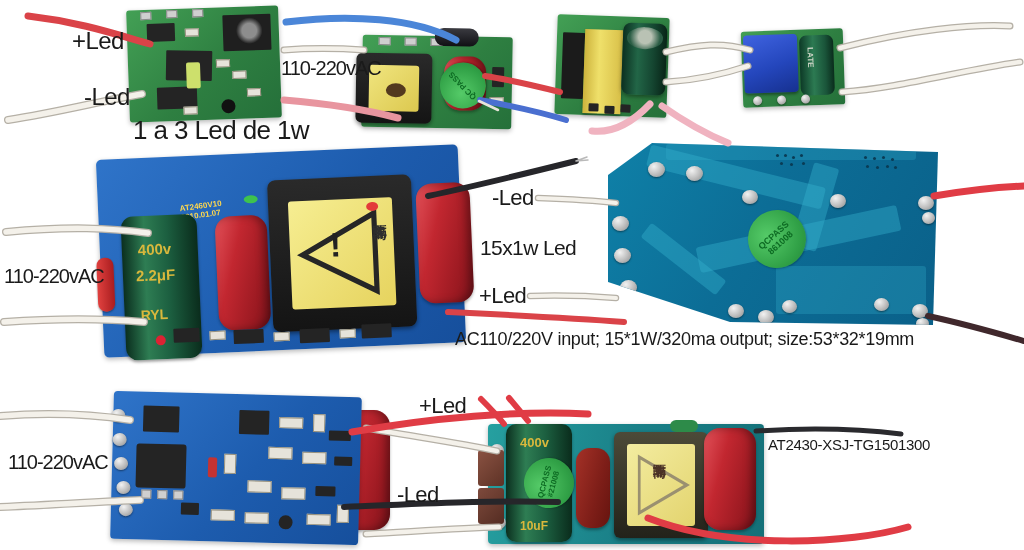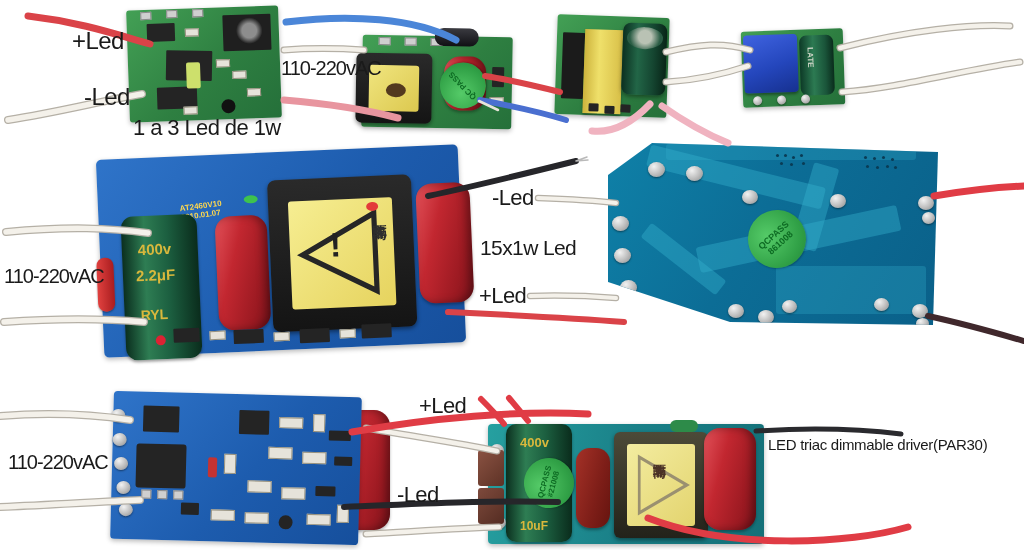--- a/index.html
+++ b/index.html
@@ -312,31 +312,32 @@
       <path class="wire" stroke="#b9b9b9" stroke-width="1.5" d="M 576,161 l 11,-4 M 576,161 l 12,-1"></path>
       <path class="wire" stroke="#26262a" stroke-width="6" d="M 344,507 C 420,504 490,500 558,502"></path>
       <path class="wire" stroke="#2a2a2e" stroke-width="5" d="M 756,431 C 805,428 860,429 901,434"></path>
       <path class="wire" stroke="#40282c" stroke-width="6" d="M 928,316 C 965,324 1000,334 1024,341"></path>
     </g>
   </svg>
 
   <div class="lbl" style="left:72px;top:29px;font-size:24px;">+Led</div>
   <div class="lbl" style="left:84px;top:85px;font-size:24px;">-Led</div>
   <div class="lbl" style="left:281px;top:58px;font-size:20px;letter-spacing:-1px;">110-220vAC</div>
-  <div class="lbl" style="left:133px;top:117px;font-size:22px;">1 a 3 Led de 1w</div>
+  <div class="lbl" style="left:133px;top:117px;font-size:26px;">1 a 3 Led de 1w</div>
 
   <div class="lbl" style="left:4px;top:266px;font-size:20px;letter-spacing:-1px;">110-220vAC</div>
   <div class="lbl" style="left:492px;top:187px;font-size:22px;">-Led</div>
   <div class="lbl" style="left:480px;top:237px;font-size:21px;">15x1w Led</div>
   <div class="lbl" style="left:479px;top:285px;font-size:22px;">+Led</div>
 
   <div class="c" style="left:455px;top:328px;font-size:18px;line-height:22px;letter-spacing:-0.3px;">
+    <div class="descline">AC110/220V input; 15*1W/320ma output; size:53*32*19mm</div>
   </div>
 
   <div class="lbl" style="left:419px;top:395px;font-size:22px;">+Led</div>
   <div class="lbl" style="left:8px;top:452px;font-size:20px;letter-spacing:-1px;">110-220vAC</div>
   <div class="lbl" style="left:397px;top:484px;font-size:22px;">-Led</div>
 
   <div class="c" style="left:768px;top:437px;font-size:15px;line-height:16.5px;letter-spacing:-0.3px;">
-    <div class="descline">LED triac dimmable driver(PAR30)</div>
+    <div class="descline">AT2430-XSJ-TG1501300</div>
   </div>
 
 </div>
 
 </body></html>

